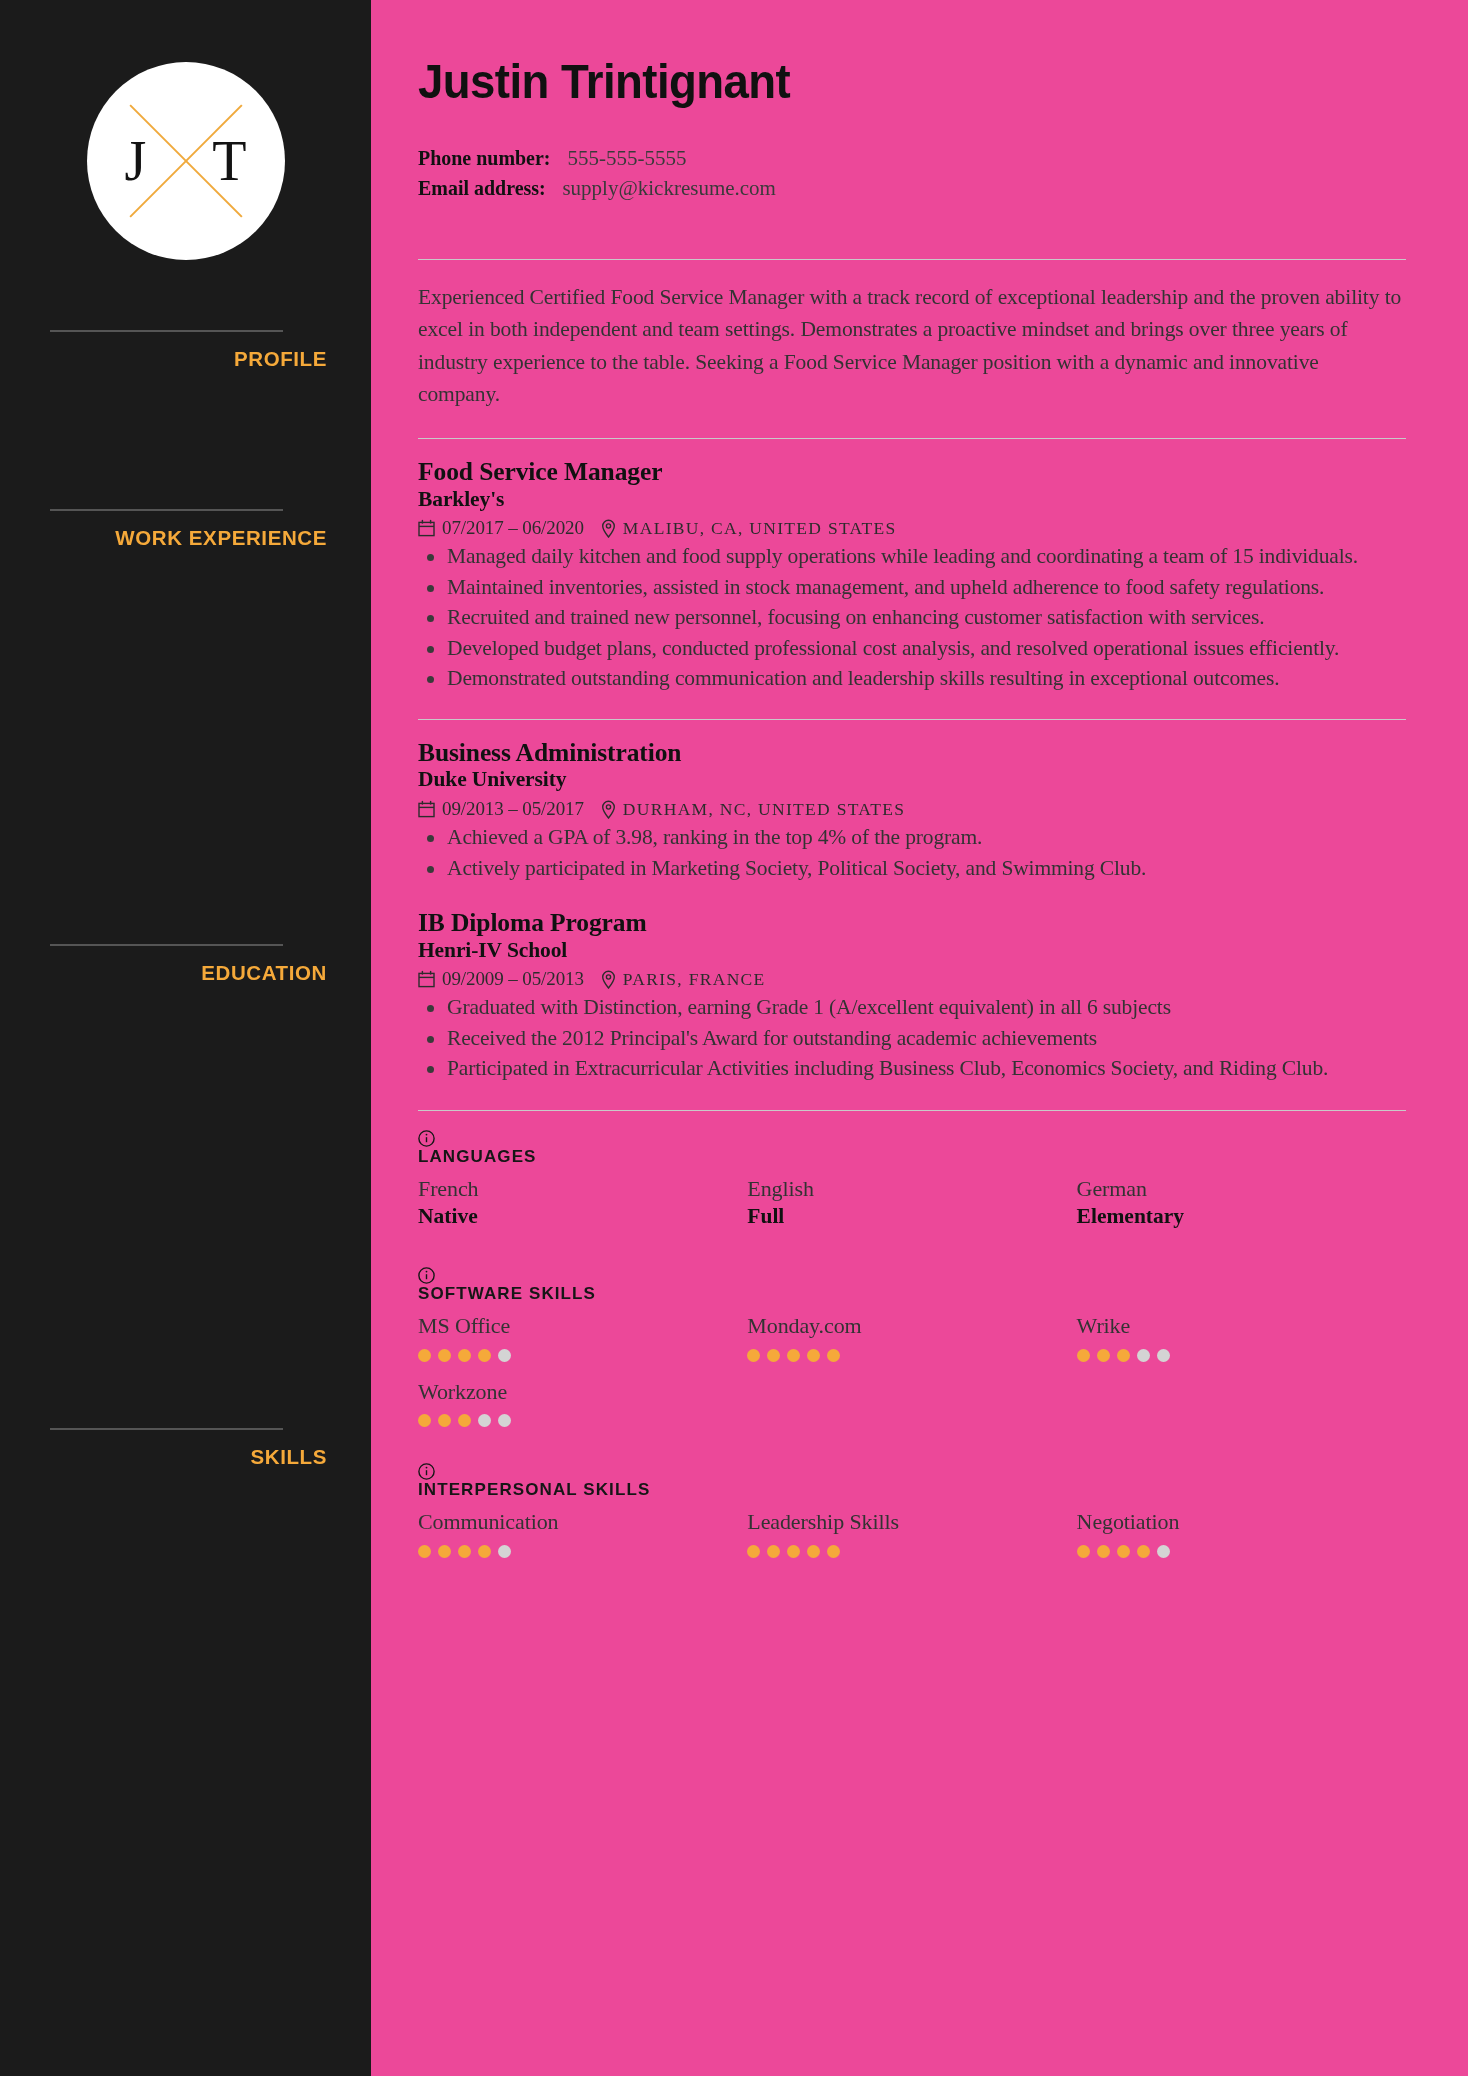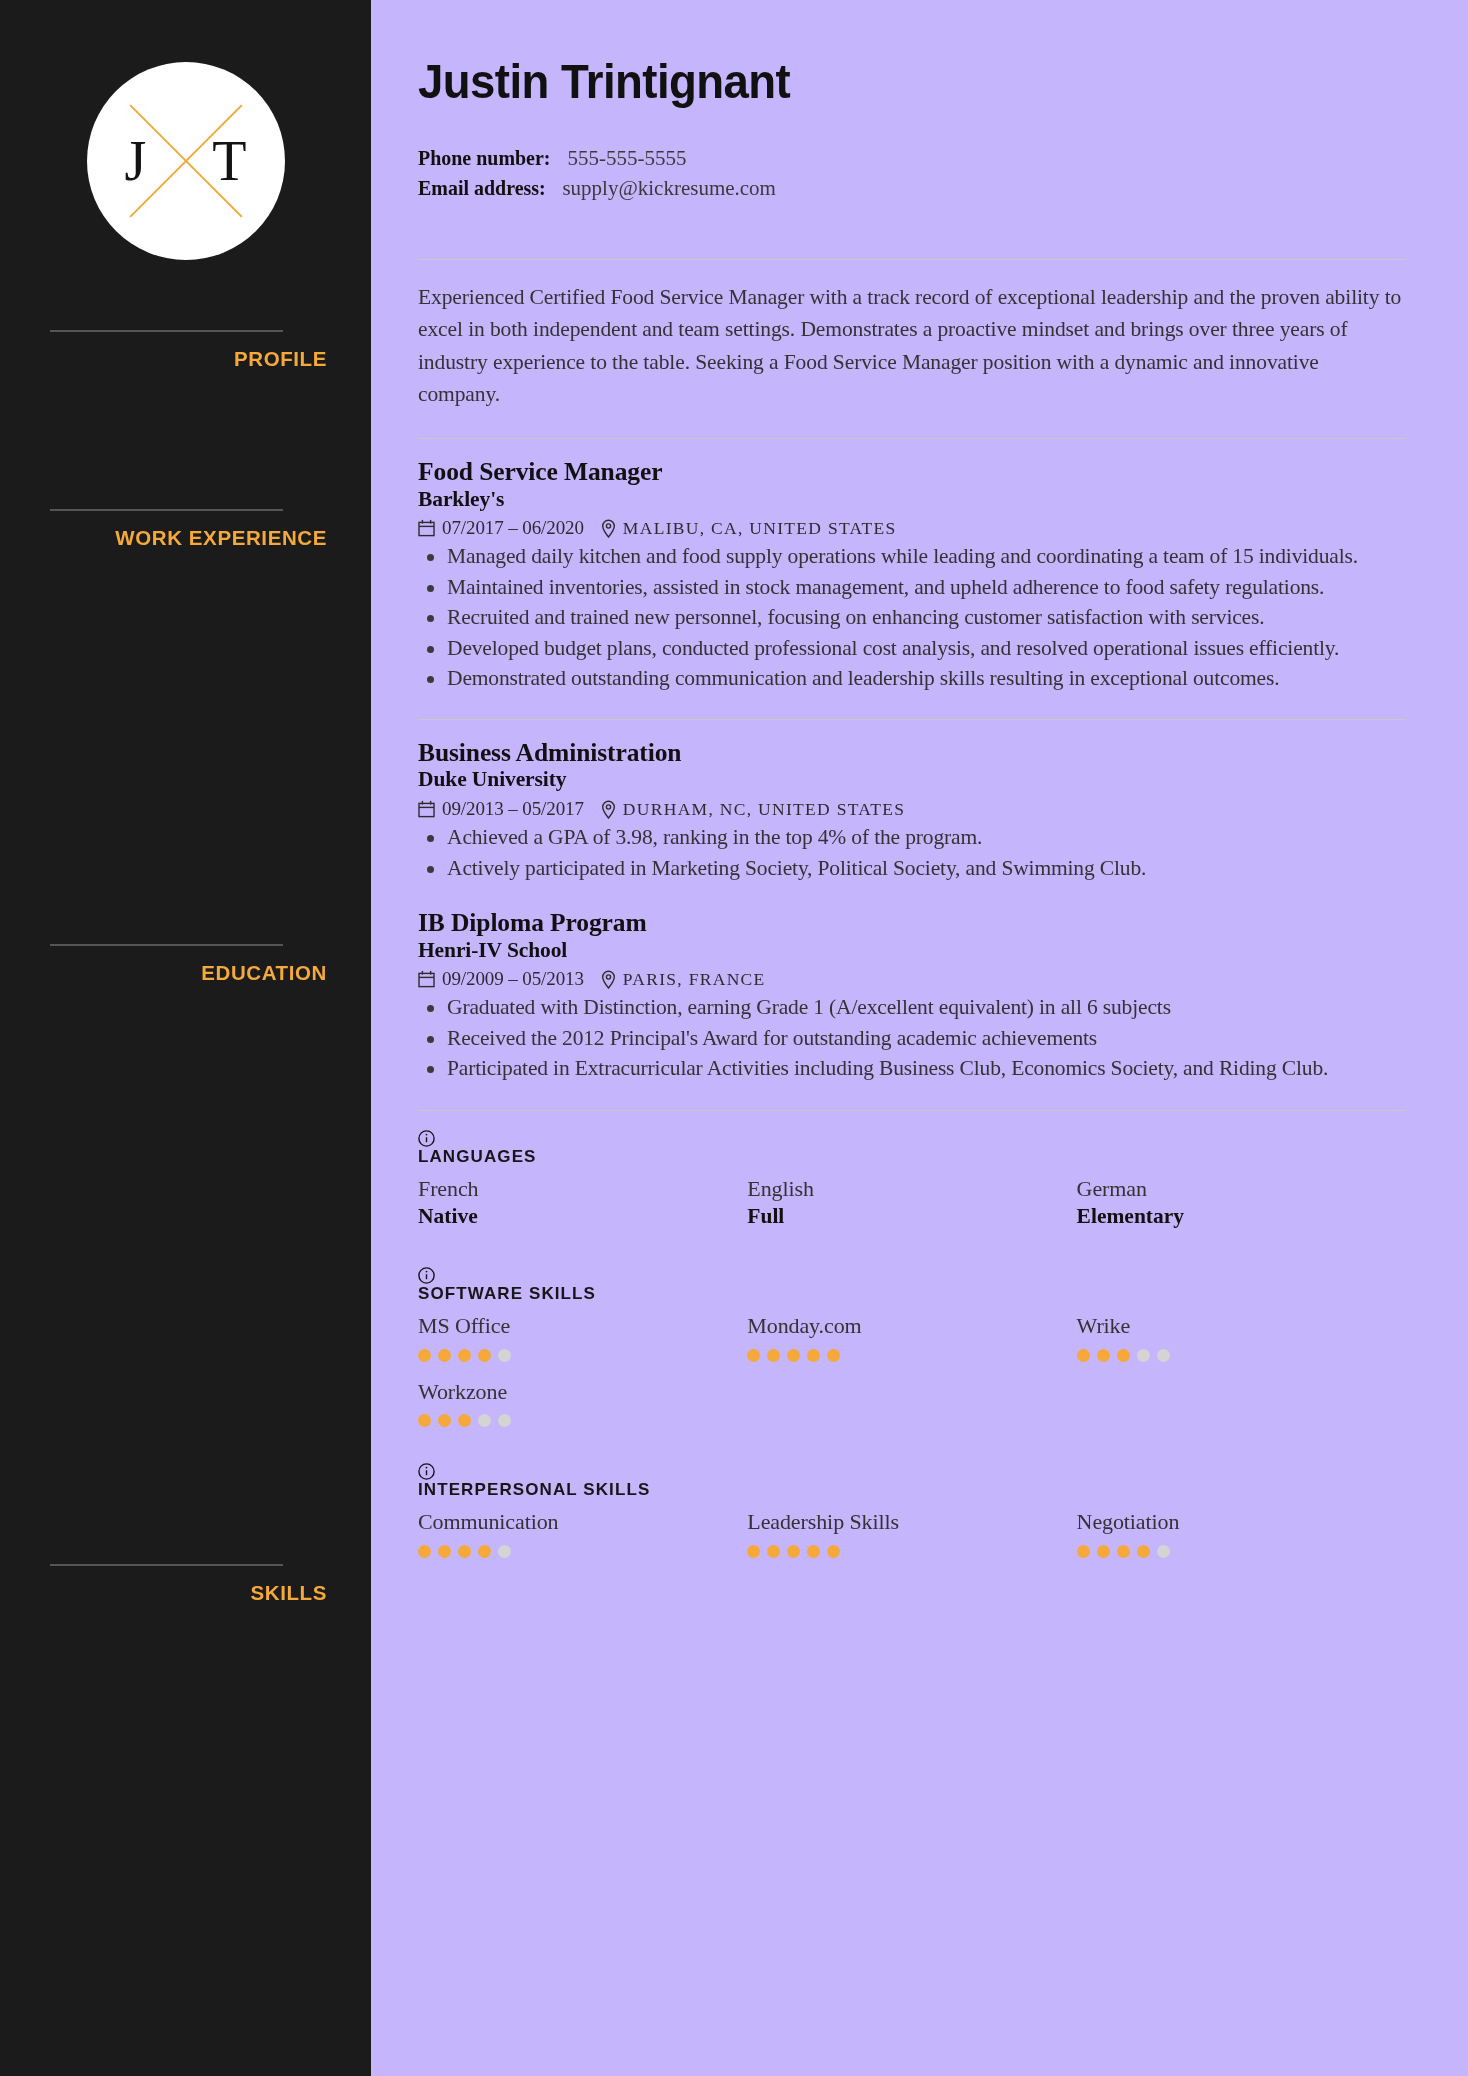--- a/index.html
+++ b/index.html
@@ -62,21 +62,21 @@
     font-family: "Liberation Sans", sans-serif;
     font-weight: bold;
     font-size: 20.5px;
     letter-spacing: 0.6px;
     line-height: 1;
   }
 
   
   .main {
     flex: 1;
-    background: #c4b5fd;
+    background: #ec4899;
     padding: 56px 62px 0 47px;
     position: relative;
   }
   .name {
     font-family: "Liberation Sans", sans-serif;
     font-weight: bold;
     font-size: 49px;
     letter-spacing: -0.6px;
     color: #111111;
     line-height: 1.05;
@@ -215,21 +215,21 @@
     <div class="side-sec" style="top:509px;">
       <div class="side-rule"></div>
       <div class="side-label">WORK EXPERIENCE</div>
     </div>
 
     <div class="side-sec" style="top:944px;">
       <div class="side-rule"></div>
       <div class="side-label">EDUCATION</div>
     </div>
 
-    <div class="side-sec" style="top:1564px;">
+    <div class="side-sec" style="top:1428px;">
       <div class="side-rule"></div>
       <div class="side-label">SKILLS</div>
     </div>
   </aside>
 
   <main class="main">
 
     <h1 class="name">Justin Trintignant</h1>
 
     <div class="contacts">

